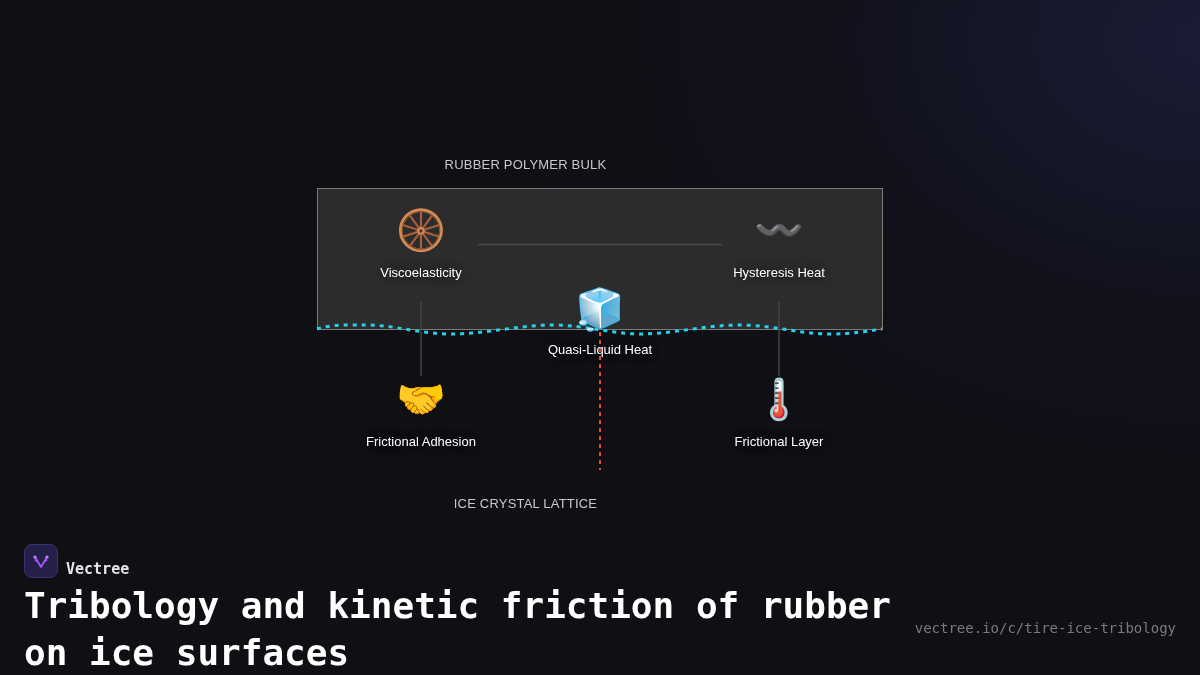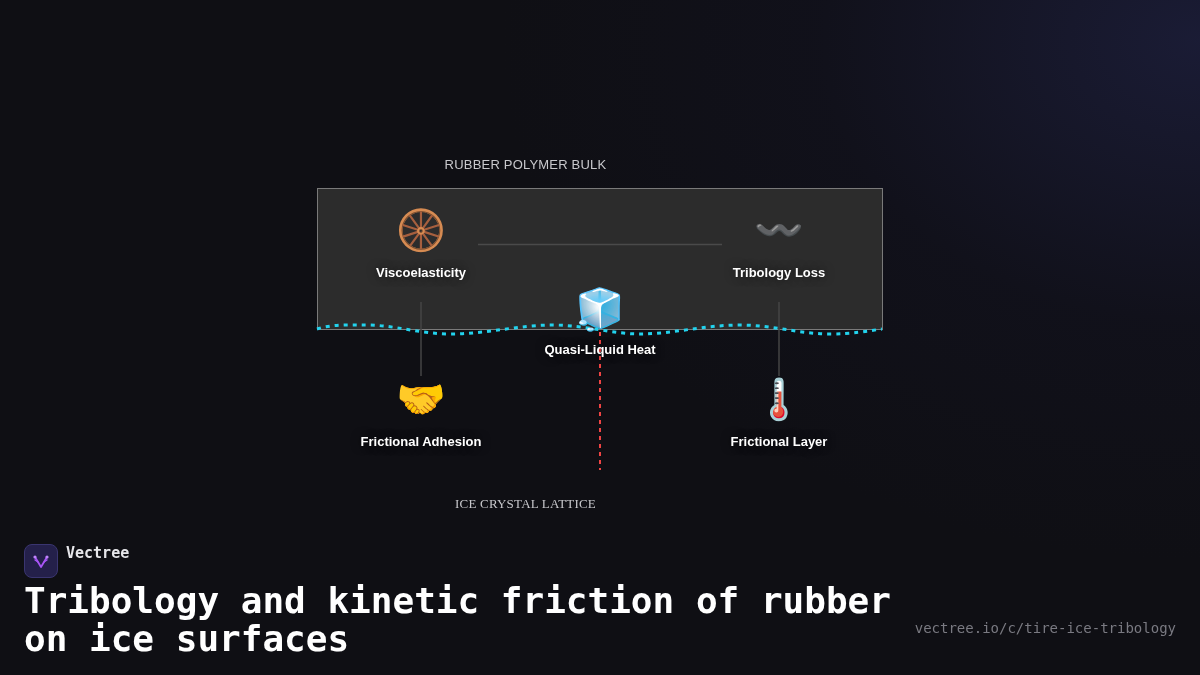--- a/index.html
+++ b/index.html
@@ -18,39 +18,39 @@
     position:absolute; left:0; width:1051px; text-align:center;
     color:#c8c8cc; font-size:13px; letter-spacing:0.2px;
   }
   .bulk-box {
     position:absolute; left:317px; top:188px; width:564px; height:140px;
     background:#2c2c2c; border:1.5px solid #7a7a7a; box-sizing:content-box;
   }
   .node { position:absolute; text-align:center; }
   .node .icon { font-size:40px; line-height:46px; height:46px; display:block; }
   .node .label {
-    display:block; color:#ffffff; font-weight:bold; font-size:13px;
+    display:block; color:#ffffff; font-weight:normal; font-size:13px;
     margin-top:12px; white-space:nowrap;
     text-shadow:0 0 10px rgba(0,0,0,0.6);
   }
   svg.overlay { position:absolute; left:0; top:0; }
   .brand {
-    position:absolute; left:24px; top:544px; display:flex; align-items:flex-start; gap:8px;
+    position:absolute; left:24px; top:544px; display:flex; align-items:flex-end; gap:8px;
   }
   .brand-logo {
     width:32px; height:32px; border-radius:8px; background:#24204a;
     border:1px solid #3a3570; display:flex; align-items:center; justify-content:center;
   }
   .brand-name {
     color:#e6e6ea; font-family:"DejaVu Sans Mono", monospace; font-weight:bold; font-size:15px;
   }
   .title {
     position:absolute; left:24px; top:582px; margin:0;
     color:#ffffff; font-family:"DejaVu Sans Mono", monospace; font-weight:bold;
-    font-size:36px; line-height:38px; width:900px;
+    font-size:36px; line-height:47px; width:900px;
   }
   .url {
     position:absolute; right:24px; top:620px;
     color:#7a7a82; font-family:"DejaVu Sans Mono", monospace; font-size:14px;
   }
 </style>
 </head>
 <body>
 
 <div class="bg-glow"></div>
@@ -72,39 +72,39 @@
   <path d="M317,329 C333,324 350,325 366,325 C395,325 420,334 450,334 C485,334 520,325 552,325 C585,325 612,334 640,334 C672,334 705,325 740,325 C772,325 800,334 830,334 C852,334 868,331 882,329" fill="none" stroke="#22d3ee" stroke-width="3" stroke-dasharray="4,5"></path>
 </svg>
 
 <div class="node" style="left:351px; top:207px; width:140px;">
   <span class="icon">🛞</span>
   <span class="label">Viscoelasticity</span>
 </div>
 
 <div class="node" style="left:704px; top:207px; width:150px;">
   <span class="icon">〰️</span>
-  <span class="label">Tribology Loss</span>
+  <span class="label">Hysteresis Heat</span>
 </div>
 
 <div class="node" style="left:520px; top:286px; width:160px;">
   <span class="icon">🧊</span>
   <span class="label" style="margin-top:10px;">Quasi-Liquid Heat</span>
 </div>
 
 <div class="node" style="left:341px; top:376px; width:160px;">
   <span class="icon">🤝</span>
   <span class="label">Frictional Adhesion</span>
 </div>
 
 <div class="node" style="left:704px; top:376px; width:150px;">
   <span class="icon">🌡️</span>
   <span class="label">Frictional Layer</span>
 </div>
 
-<div class="layer-label" style="top:496px;font-family:Liberation Serif, serif;">ICE CRYSTAL LATTICE</div>
+<div class="layer-label" style="top:496px;">ICE CRYSTAL LATTICE</div>
 
 <div class="brand">
   <div class="brand-logo">
     <svg width="20" height="20" viewBox="0 0 20 20">
       <path d="M4 6 L10 16 L16 6" fill="none" stroke="#a855f7" stroke-width="1.8" stroke-linecap="round" stroke-linejoin="round"></path>
       <path d="M7 11 L4 9 M13 11 L16 9" fill="none" stroke="#a855f7" stroke-width="1.4" stroke-linecap="round"></path>
       <circle cx="4" cy="6" r="1.6" fill="#c084fc"></circle>
       <circle cx="16" cy="6" r="1.6" fill="#c084fc"></circle>
     </svg>
   </div>

